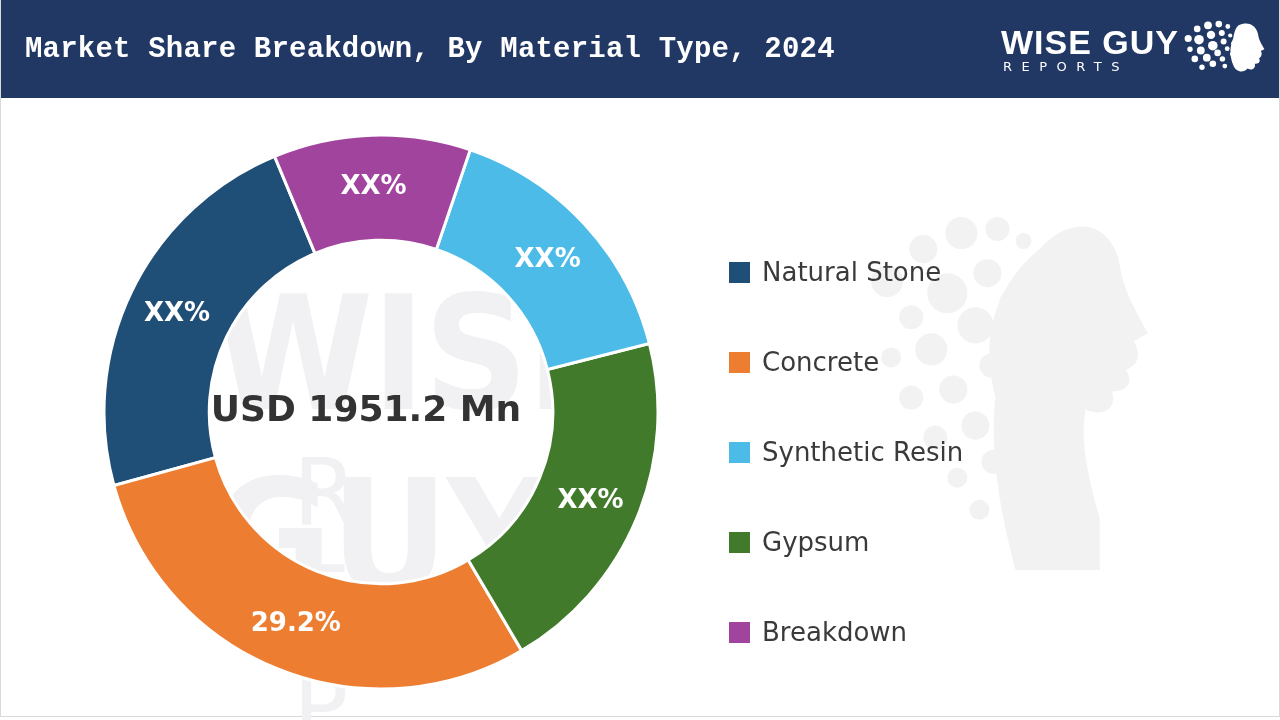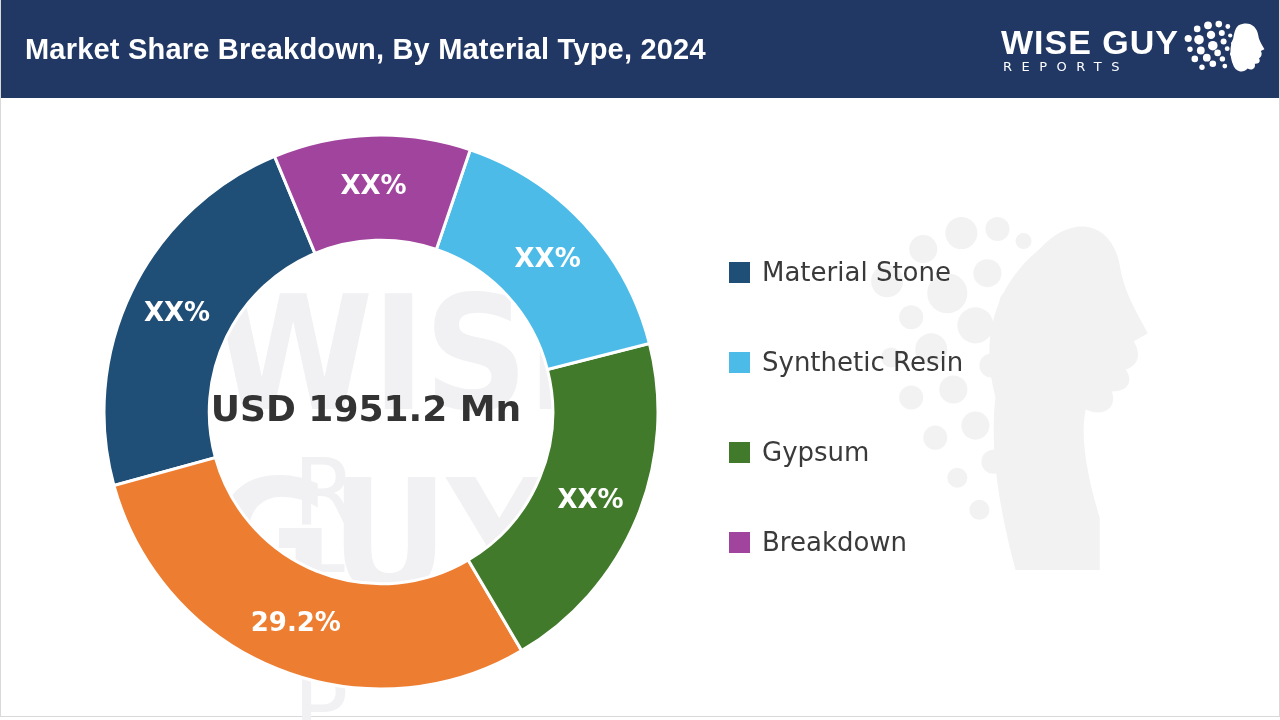--- a/index.html
+++ b/index.html
@@ -15,21 +15,21 @@
 
   
   .header {
     position: absolute; top: 0; left: 0; width: 1278px; height: 98px;
     background: #213864;
     display: flex; align-items: center; justify-content: space-between;
     padding: 0 14px 0 24px; z-index: 3;
   }
   .title {
     color: #ffffff; font-size: 29px; font-weight: bold;
-    font-family: Liberation Sans, sans-serif;
+    font-family: Liberation Mono, monospace;
     letter-spacing: 0.2px;
   }
   .logo { display: flex; align-items: center; }
   .logo-text { text-align: left; margin-right: 2px; }
   .logo-line1 {
     color: #ffffff; font-size: 34px; font-weight: 600;
     font-family: "Liberation Sans", "DejaVu Sans", sans-serif;
     letter-spacing: 1px; line-height: 1;
   }
   .logo-line2 {
@@ -160,21 +160,25 @@
         <path d="M551.3934586063101,214.48758231281795 A277,277 0 0 0 372.2675975788517,20.778154947952146 L338.34591049888803,120.42245606773031 A171.74,171.74 0 0 1 449.4039443359123,240.52230103394712 Z" fill="#4cbbe8" stroke="#ffffff" stroke-width="3"></path>
         <text x="449.6643137140827" y="137.88314000663712" text-anchor="middle" class="seg-label">XX%</text>
         <path d="M372.2675975788517,20.778154947952146 A277,277 0 0 0 176.5501956232348,27.270769859704103 L217.00112128640558,124.44787731301653 A171.74,171.74 0 0 1 338.34591049888803,120.42245606773031 Z" fill="#a1449d" stroke="#ffffff" stroke-width="3"></path>
         <text x="275.47377450580467" y="65.12480098122111" text-anchor="middle" class="seg-label">XX%</text>
       </svg></div>
   <div class="center-label">USD 1951.2 Mn</div>
 
   <div class="legend" id="legend">
       <div class="legend-item">
         <span class="legend-swatch" style="background: rgb(31, 78, 118);"></span>
-        <span class="legend-label">Material Stone</span>
+        <span class="legend-label">Natural Stone</span>
+      </div>
+      <div class="legend-item">
+        <span class="legend-swatch" style="background: rgb(237, 125, 49);"></span>
+        <span class="legend-label">Concrete</span>
       </div>
       <div class="legend-item">
         <span class="legend-swatch" style="background: rgb(76, 187, 232);"></span>
         <span class="legend-label">Synthetic Resin</span>
       </div>
       <div class="legend-item">
         <span class="legend-swatch" style="background: rgb(65, 122, 43);"></span>
         <span class="legend-label">Gypsum</span>
       </div>
       <div class="legend-item">

